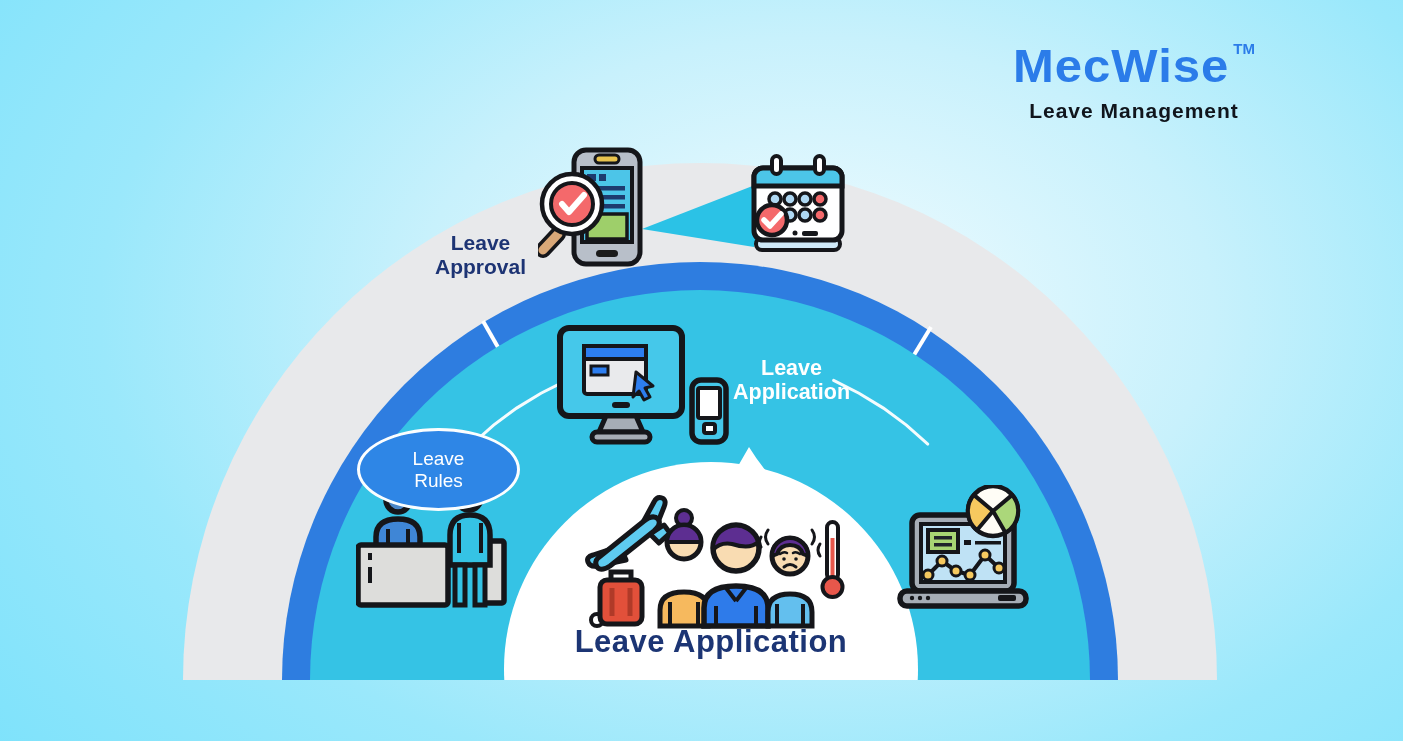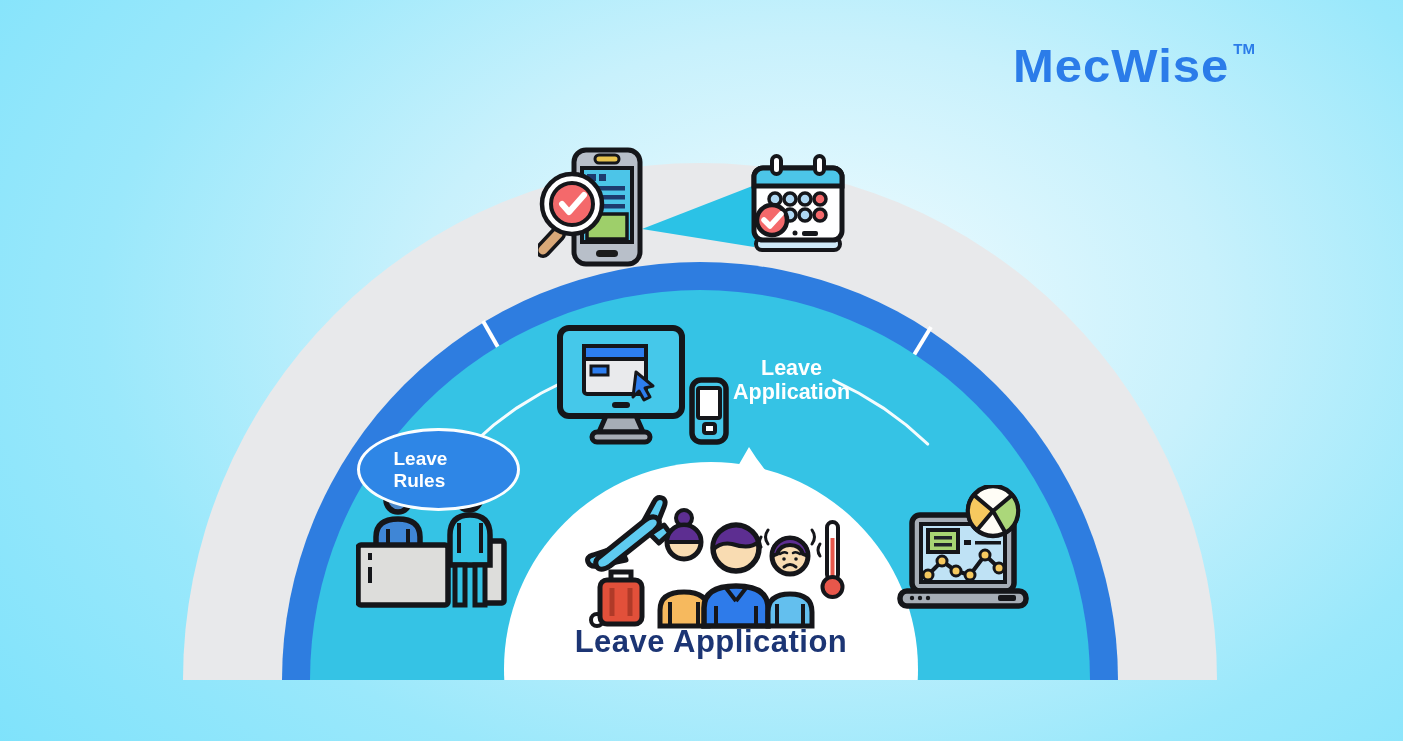--- a/index.html
+++ b/index.html
@@ -24,21 +24,21 @@
   .lbl-approval{left:403px;top:231px;width:155px;font-size:21px;}
   .lbl-calendar{left:843px;top:228px;width:135px;font-size:21px;}
   .lbl-ring{left:704px;top:356px;width:175px;font-size:21.5px;color:#ffffff;}
   .title-center{
     position:absolute;left:480px;top:624px;width:462px;text-align:center;
     font-size:31px;font-weight:800;color:#1c3574;letter-spacing:.5px;
   }
   
   .pill{
     position:absolute;border-radius:50%;display:flex;align-items:center;justify-content:center;
-    text-align:left;font-weight:700;color:#fff;line-height:1.15;
+    text-align:center;font-weight:400;color:#fff;line-height:1.15;
   }
   .pill-rules{left:357px;top:428px;width:157px;height:77px;background:#2e86e6;border:3px solid #fbfeff;font-size:19px;}
   .pill-entitlement{left:818px;top:419px;width:203px;height:89px;background:#14316b;border:3px solid #e9f5fe;font-size:19.5px;}
 </style>
 </head>
 <body>
 
 <div class="stage">
 
   <svg class="abs" style="left:0;top:0" width="1403" height="741" viewBox="0 0 1403 741">
@@ -66,20 +66,21 @@
       <circle cx="711" cy="669" r="207" fill="#ffffff"></circle>
       <path d="M730,480 L749,447 Q760,465 774,480 Q750,470 730,480 Z" fill="#ffffff"></path>
     </g>
   </svg>
 
   <div class="brand">
     <div class="brand-row">
       <span class="brand-name">MecWise</span>
       <span class="brand-tm">TM</span>
     </div>
+    <div class="brand-tagline">Leave Management</div>
   </div>
 
   <svg class="abs" style="left:538px;top:144px" width="112" height="130" viewBox="0 0 112 130">
     <rect x="36" y="6" width="66" height="114" rx="12" fill="#b8bfc9" stroke="#15161a" stroke-width="5"></rect>
     <rect x="57" y="11" width="24" height="8" rx="4" fill="#e9c44e" stroke="#15161a" stroke-width="3"></rect>
     <rect x="44" y="24" width="50" height="74" fill="#4cc5e8" stroke="#15161a" stroke-width="4"></rect>
     <rect x="49" y="30" width="9" height="7" fill="#1d3b6e"></rect>
     <rect x="61" y="30" width="7" height="7" fill="#1d3b6e"></rect>
     <rect x="49" y="42" width="38" height="4.5" fill="#1d3b6e"></rect>
     <rect x="55" y="51" width="32" height="4.5" fill="#1d3b6e"></rect>
@@ -220,20 +221,21 @@
     </g>
 
     <g>
       <path d="M236,52 q-4,6 0,12" fill="none" stroke="#15161a" stroke-width="3" stroke-linecap="round"></path>
       <rect x="243" y="30" width="11" height="58" rx="5.5" fill="#ffffff" stroke="#15161a" stroke-width="4"></rect>
       <rect x="246.5" y="46" width="4" height="40" fill="#e8574b"></rect>
       <circle cx="248.5" cy="95" r="10" fill="#e8574b" stroke="#15161a" stroke-width="4"></circle>
     </g>
   </svg>
 
+  <div class="lbl lbl-approval">Leave Approval</div>
   <div class="lbl lbl-ring">Leave Application</div>
 
   <div class="pill pill-rules">
     <span style="width:90px;">Leave Rules</span>
   </div>
 
   <div class="title-center">Leave Application</div>
 
 </div>
 

